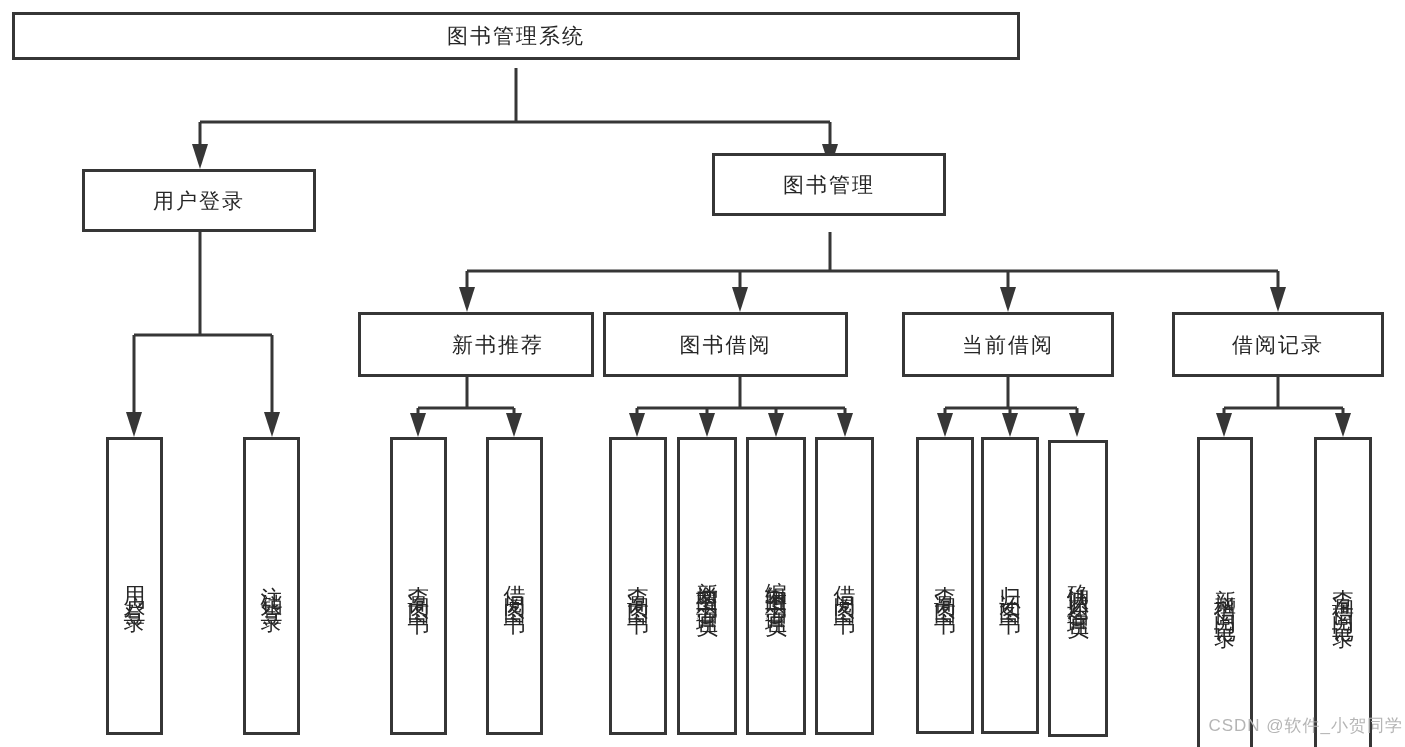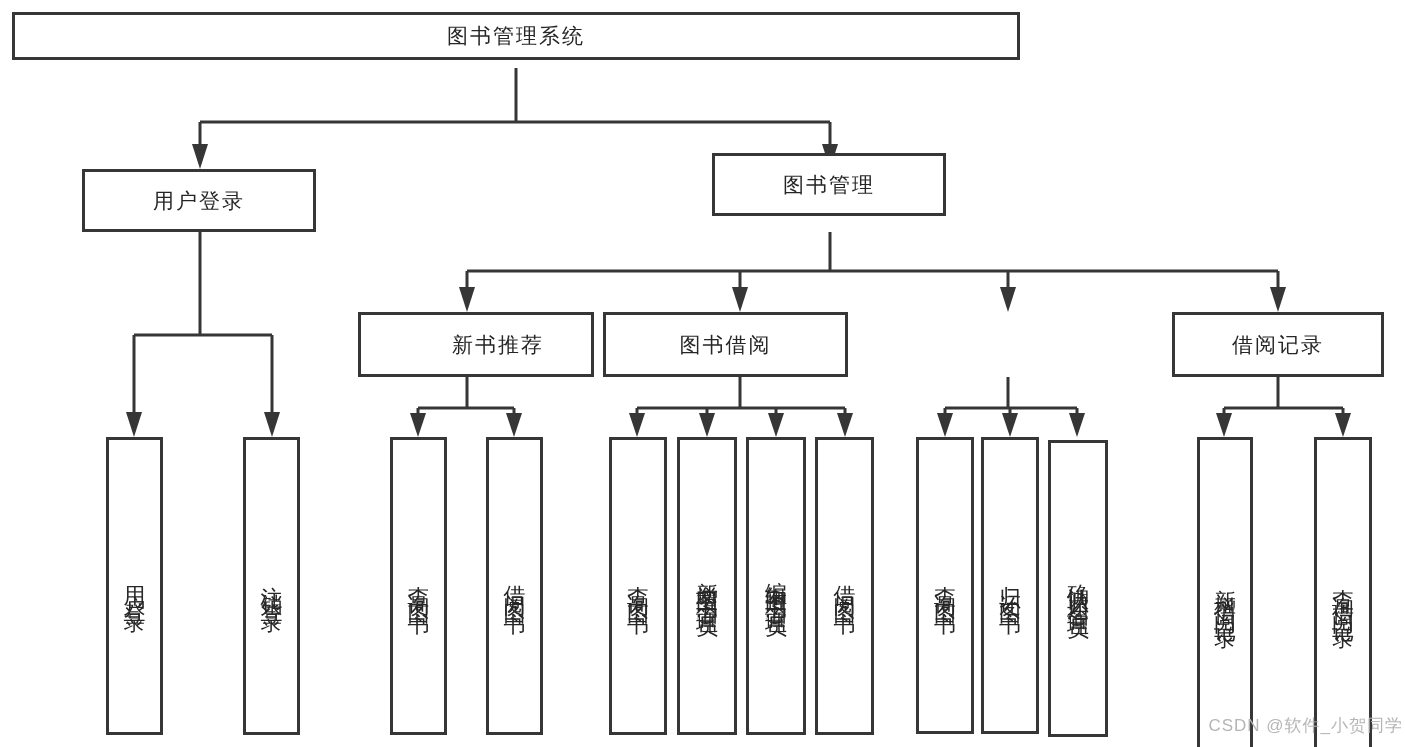--- a/index.html
+++ b/index.html
@@ -107,20 +107,21 @@
     </g>
   </svg>
 
   <div class="node h-node" style="left:12px; top:12px; width:1008px; height:48px;">图书管理系统</div>
 
   <div class="node h-node" style="left:82px; top:169px; width:234px; height:63px;">用户登录</div>
   <div class="node h-node" style="left:712px; top:153px; width:234px; height:63px;">图书管理</div>
 
   <div class="node h-node" style="left:358px; top:312px; width:236px; height:65px;padding-left:44px;">新书推荐</div>
   <div class="node h-node" style="left:603px; top:312px; width:245px; height:65px;">图书借阅</div>
+  <div class="node h-node" style="left:902px; top:312px; width:212px; height:65px;">当前借阅</div>
   <div class="node h-node" style="left:1172px; top:312px; width:212px; height:65px;">借阅记录</div>
 
   <div class="node v-node v-short" style="left:106px; top:437px; width:57px; height:298px;">用户登录</div>
   <div class="node v-node v-short" style="left:243px; top:437px; width:57px; height:298px;">注销登录</div>
 
   <div class="node v-node v-short" style="left:390px; top:437px; width:57px; height:298px;">查询图书</div>
   <div class="node v-node v-short" style="left:486px; top:437px; width:57px; height:298px;">借阅图书</div>
 
   <div class="node v-node v-short" style="left:609px; top:437px; width:58px; height:298px;">查询图书</div>
   <div class="node v-node v-long" style="left:677px; top:437px; width:60px; height:298px;">新增图书（管理员）</div>

